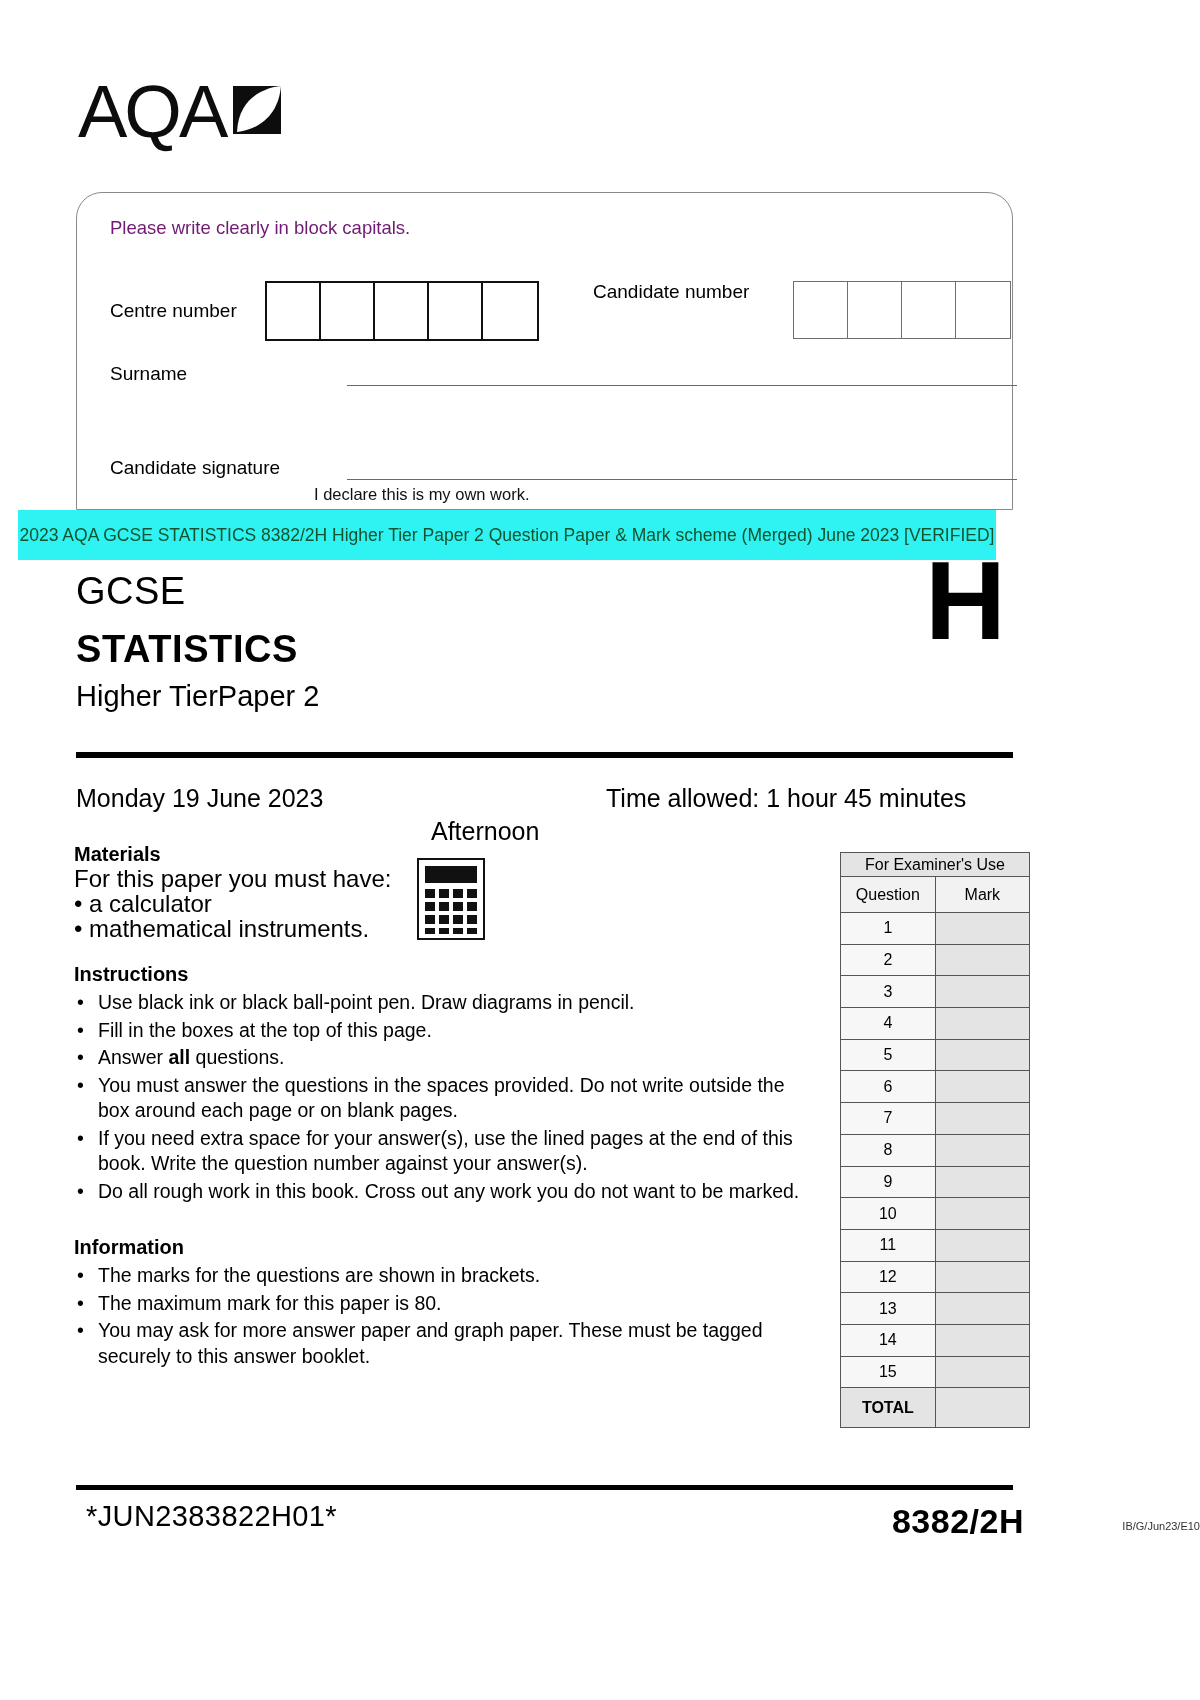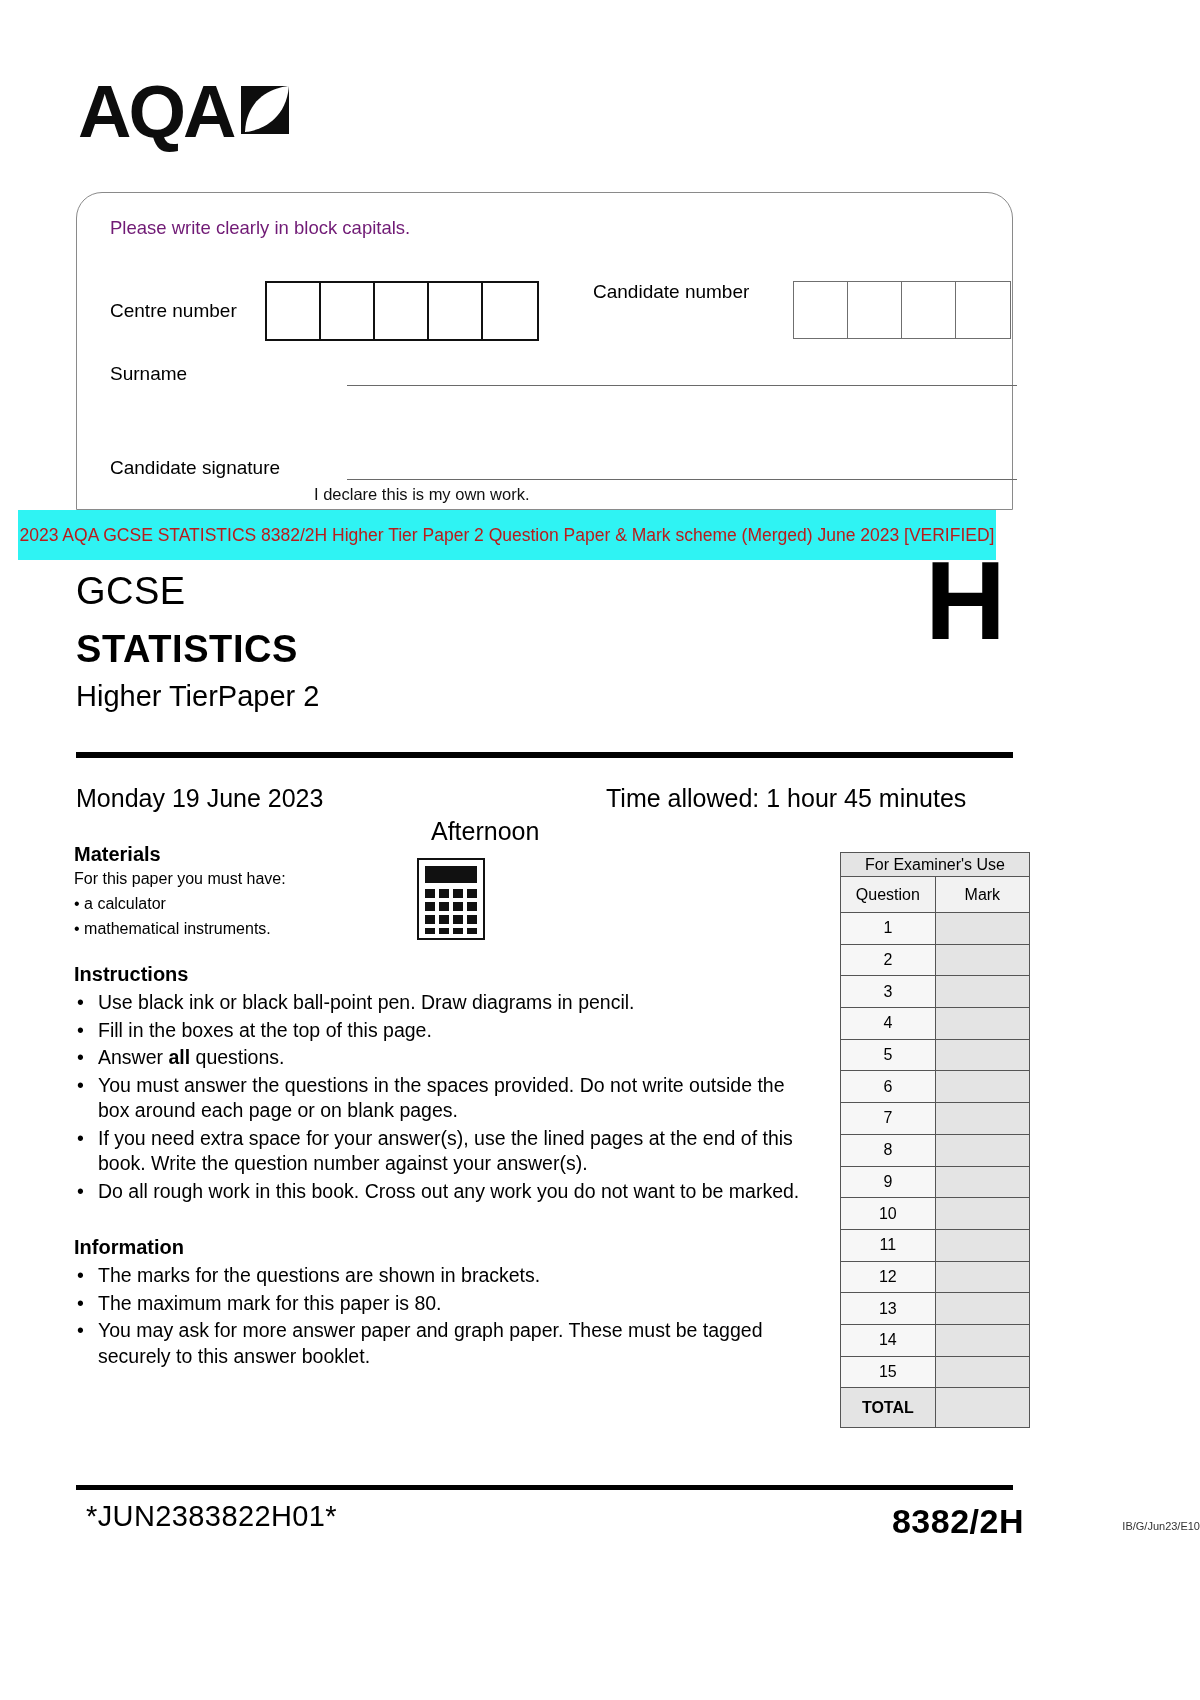--- a/index.html
+++ b/index.html
@@ -9,21 +9,21 @@
     font-family: "Liberation Sans", sans-serif;
     color: #000;
     overflow: hidden;
   }
   .page { position: relative; width: 1200px; height: 1700px; padding: 0; }
 
   
   .logo-wrap { position: absolute; left: 78px; top: 78px; display: flex; align-items: flex-start; }
   .logo-text {
     font-family: "Liberation Sans", sans-serif;
-    font-weight: bold; font-size: 74px; letter-spacing: -3px;
+    font-weight: normal; font-size: 74px; letter-spacing: -3px;
     line-height: 0.92; color: #0d0d0d;
   }
   .logo-leaf { margin-left: 6px; margin-top: 6px; }
 
   
   .details-box {
     position: absolute; left: 76px; top: 192px;
     width: 937px; height: 318px;
     border: 1px solid #8a8a8a;
     border-top-left-radius: 26px;
@@ -58,21 +58,21 @@
     font-size: 16.5px; color: #111;
   }
 
   
   .banner {
     position: absolute; left: 0; top: 524px; width: 1014px;
     text-align: center;
   }
   .banner span {
     background: #2ff3f3;
-    color: #b91c1c;
+    color: #14532d;
     font-size: 17.5px;
     line-height: 23px;
     padding: 15px 2px;
     box-decoration-break: clone;
     -webkit-box-decoration-break: clone;
   }
 
   
   .t-gcse { position: absolute; left: 76px; top: 570px; font-size: 38px; letter-spacing: 0.5px; }
   .t-subject { position: absolute; left: 76px; top: 628px; font-size: 38px; font-weight: bold; letter-spacing: 0.6px; }
@@ -88,21 +88,21 @@
 
   
   .dateline { position: absolute; left: 76px; top: 784px; width: 940px; font-size: 25px; display: flex; }
   .dateline .d1 { width: 355px; }
   .dateline .d2 { width: 175px; margin-top: 33px; }
   .dateline .d3 { flex: 1; }
 
   
   .sec-head { font-size: 20px; font-weight: bold; }
   .materials { position: absolute; left: 74px; top: 843px; width: 330px; }
-  .materials .line { font-size: 16px; line-height: 25px; }
+  .materials .line { font-size: 24px; line-height: 25px; }
   .calc-icon { position: absolute; left: 417px; top: 858px; }
 
   .instructions { position: absolute; left: 74px; top: 963px; width: 730px; }
   .information { position: absolute; left: 74px; top: 1236px; width: 730px; }
   ul.blist { list-style: none; margin-top: 4px; }
   ul.blist li {
     position: relative; padding-left: 24px;
     font-size: 19.5px; line-height: 25.5px; margin-bottom: 2px;
   }
   ul.blist li .bul { position: absolute; left: 3px; top: 0; }

